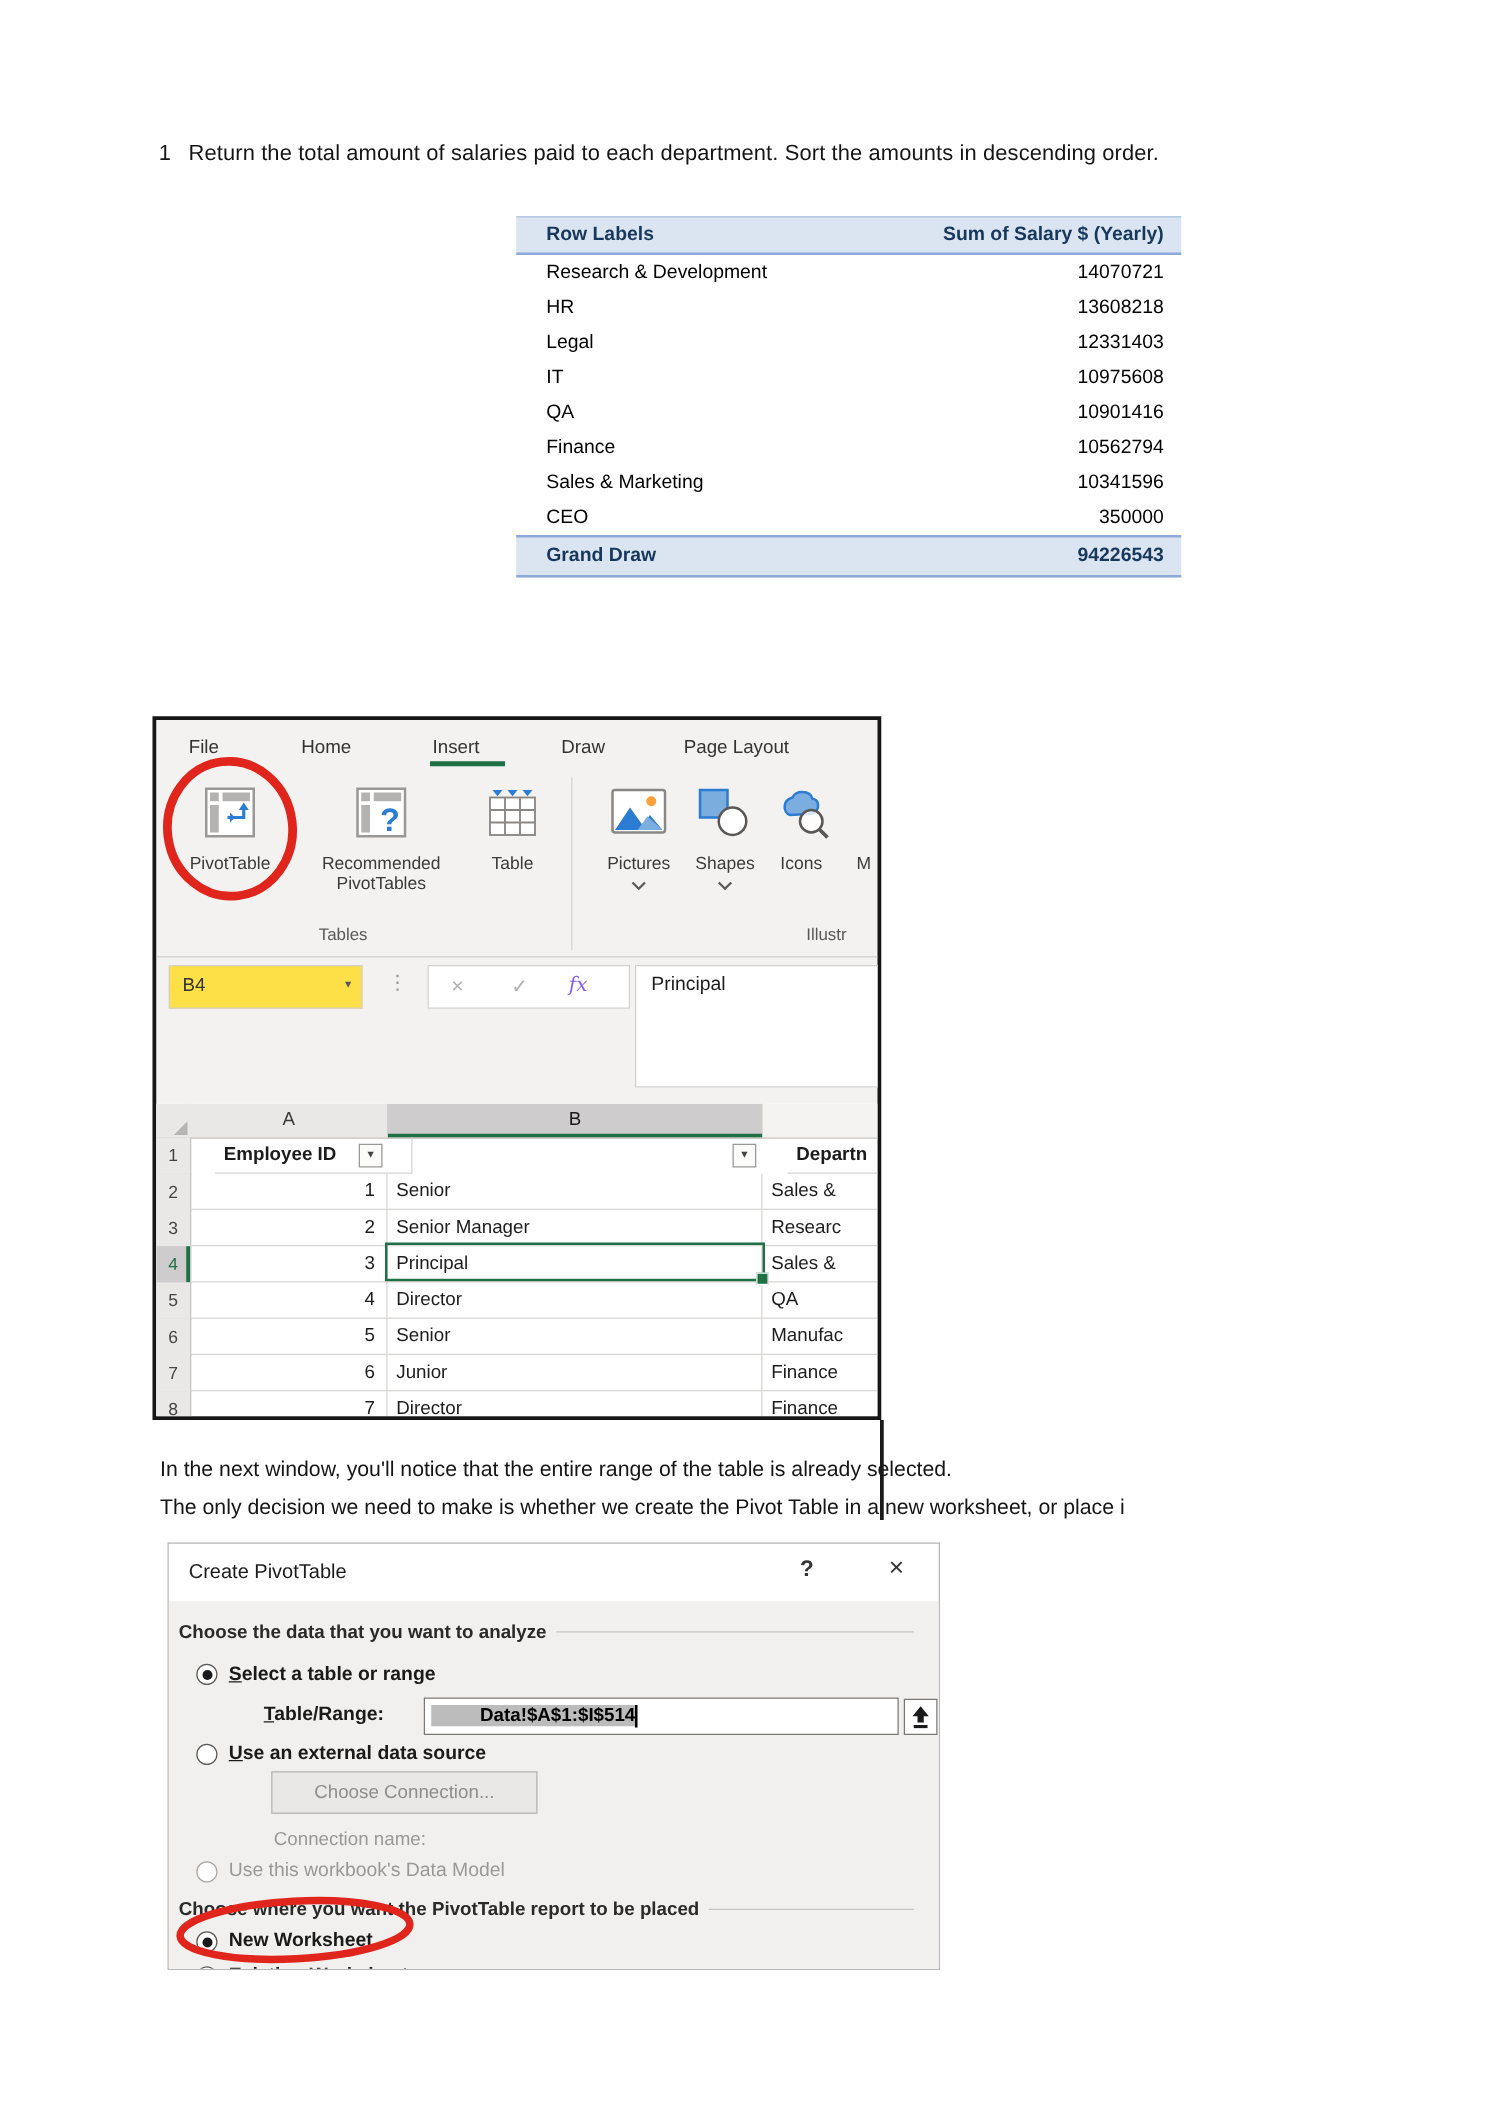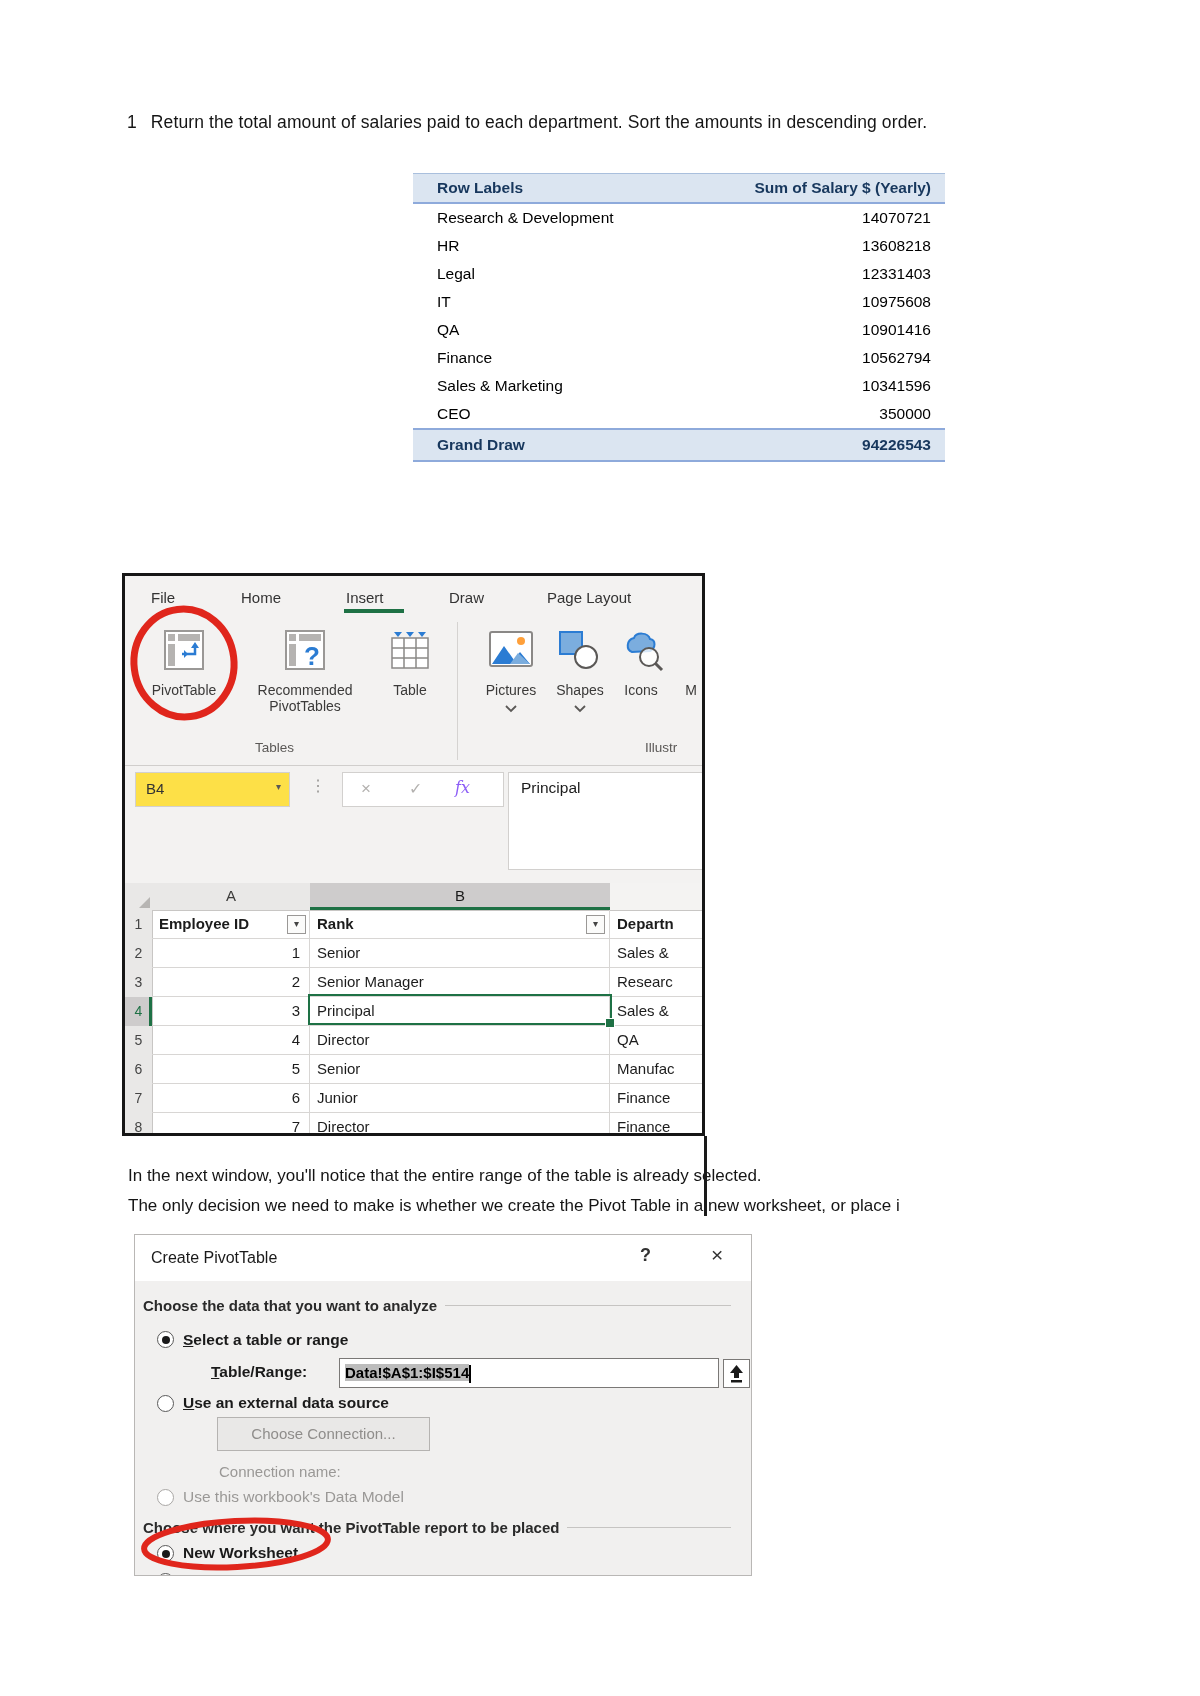--- a/index.html
+++ b/index.html
@@ -60,21 +60,21 @@
   .grow{position:absolute;left:0;width:577px;height:29px;font-size:15px;color:#1c1c1c;}
   .grow .rn{position:absolute;left:0;top:0;width:27px;height:29px;background:#e9e8e7;color:#444;
             text-align:center;line-height:28px;border-right:1px solid #c8c6c4;border-bottom:1px solid #d8d6d4;font-size:14px;}
   .grow .rn.selrow{background:#cecccc;color:#1e7145;box-shadow:inset -3px 0 0 #1e7145;}
   .grow .ca{position:absolute;left:27px;top:0;width:158px;height:29px;text-align:right;padding:0;
             line-height:28px;border-right:1px solid #d8d6d4;border-bottom:1px solid #d8d6d4;box-sizing:border-box;padding-right:9px;}
   .grow .cb{position:absolute;left:185px;top:0;width:300px;height:29px;line-height:28px;
             border-right:1px solid #d8d6d4;border-bottom:1px solid #d8d6d4;box-sizing:border-box;padding-left:7px;}
   .grow .cc{position:absolute;left:485px;top:0;width:92px;height:29px;line-height:28px;
             border-bottom:1px solid #d8d6d4;box-sizing:border-box;padding-left:7px;white-space:nowrap;overflow:hidden;}
-  .grow.hdr .ca,.grow.hdr .cb,.grow.hdr .cc{font-weight:bold;}
+  .grow.hdr .ca,.grow.hdr .cb,.grow.hdr .cc{font-weight:bold;margin-left:20px;}
   .grow.hdr .ca{text-align:left;padding-left:7px;}
   .filterbtn{position:absolute;top:5px;width:19px;height:19px;background:#fbfbfa;border:1px solid #9a9896;
              box-sizing:border-box;text-align:center;line-height:16px;font-size:10px;color:#444;}
   .selcell{position:absolute;left:183px;top:111px;width:304px;height:31px;border:2.5px solid #1e7145;
            box-sizing:border-box;background:transparent;}
   .selcell .handle{position:absolute;right:-5px;bottom:-5px;width:8px;height:8px;background:#1e7145;border:1.5px solid #fff;}
 
   .vline{left:704px;top:1136px;width:3px;height:80px;background:#1a1a1a;}
 
   
@@ -90,21 +90,21 @@
   .radio{position:absolute;width:15px;height:15px;border:1.6px solid #595959;border-radius:50%;
          background:#fff;box-sizing:content-box;}
   .radio.sel::after{content:"";display:block;width:8px;height:8px;margin:3.5px;background:#1a1a1a;border-radius:50%;}
   .radio.dis{border-color:#a9a7a5;}
   .rlabel{position:absolute;font-size:15.5px;font-weight:600;color:#1a1a1a;white-space:nowrap;}
   .rlabel.dis{color:#9a9896;font-weight:400;}
   .ul{text-decoration:underline;}
   .range-label{position:absolute;left:76px;top:128px;font-size:15.5px;font-weight:600;color:#1a1a1a;}
   .range-input{position:absolute;left:204px;top:122px;width:380px;height:30px;background:#fff;
                border:1px solid #7a7876;box-sizing:border-box;font-size:15px;line-height:28px;padding-left:5px;}
-  .range-input .seltext{background:#bcbcbc;color:#000;font-weight:600;}
+  .range-input .seltext{background:#bcbcbc;color:#000;font-weight:600;padding-left:39px;}
   .range-input .cursor{display:inline-block;width:2px;height:18px;background:#000;vertical-align:middle;}
   .collapse-btn{position:absolute;left:588px;top:123px;width:27px;height:29px;background:#fff;
                 border:1px solid #7a7876;box-sizing:border-box;}
   .dlg-btn{position:absolute;left:82px;top:180px;width:213px;height:34px;background:#e9e8e7;
            border:1px solid #b5b3b1;box-sizing:border-box;text-align:center;line-height:32px;
            font-size:15px;color:#8f8d8b;}
   .conn-label{position:absolute;left:84px;top:226px;font-size:15px;color:#9a9896;}
 
   .anno-svg{pointer-events:none;}
 </style>
@@ -257,21 +257,20 @@
       <div class="corner">
           <div class="tri"></div>
         </div>
       <div class="ghead" style="left:27px;width:158px">A</div>
       <div class="ghead sel" style="left:185px;width:300px">B</div>
       <div class="ghead" style="left:485px;width:92px;border-right:none;background:#f4f3f2"></div>
 
       <div class="grow hdr" style="top:27px">
         <span class="rn">1</span>
         <span class="ca">Employee ID</span>
-        <span class="cb">Rank</span>
         <span class="cc">Departn</span>
         <span class="filterbtn" style="left:162px">▾</span>
         <span class="filterbtn" style="left:461px">▾</span>
       </div>
 
       <div class="grow" style="top:56px">
         <span class="rn">2</span>
         <span class="ca">1</span>
         <span class="cb">Senior</span>
         <span class="cc">Sales &amp;</span>

